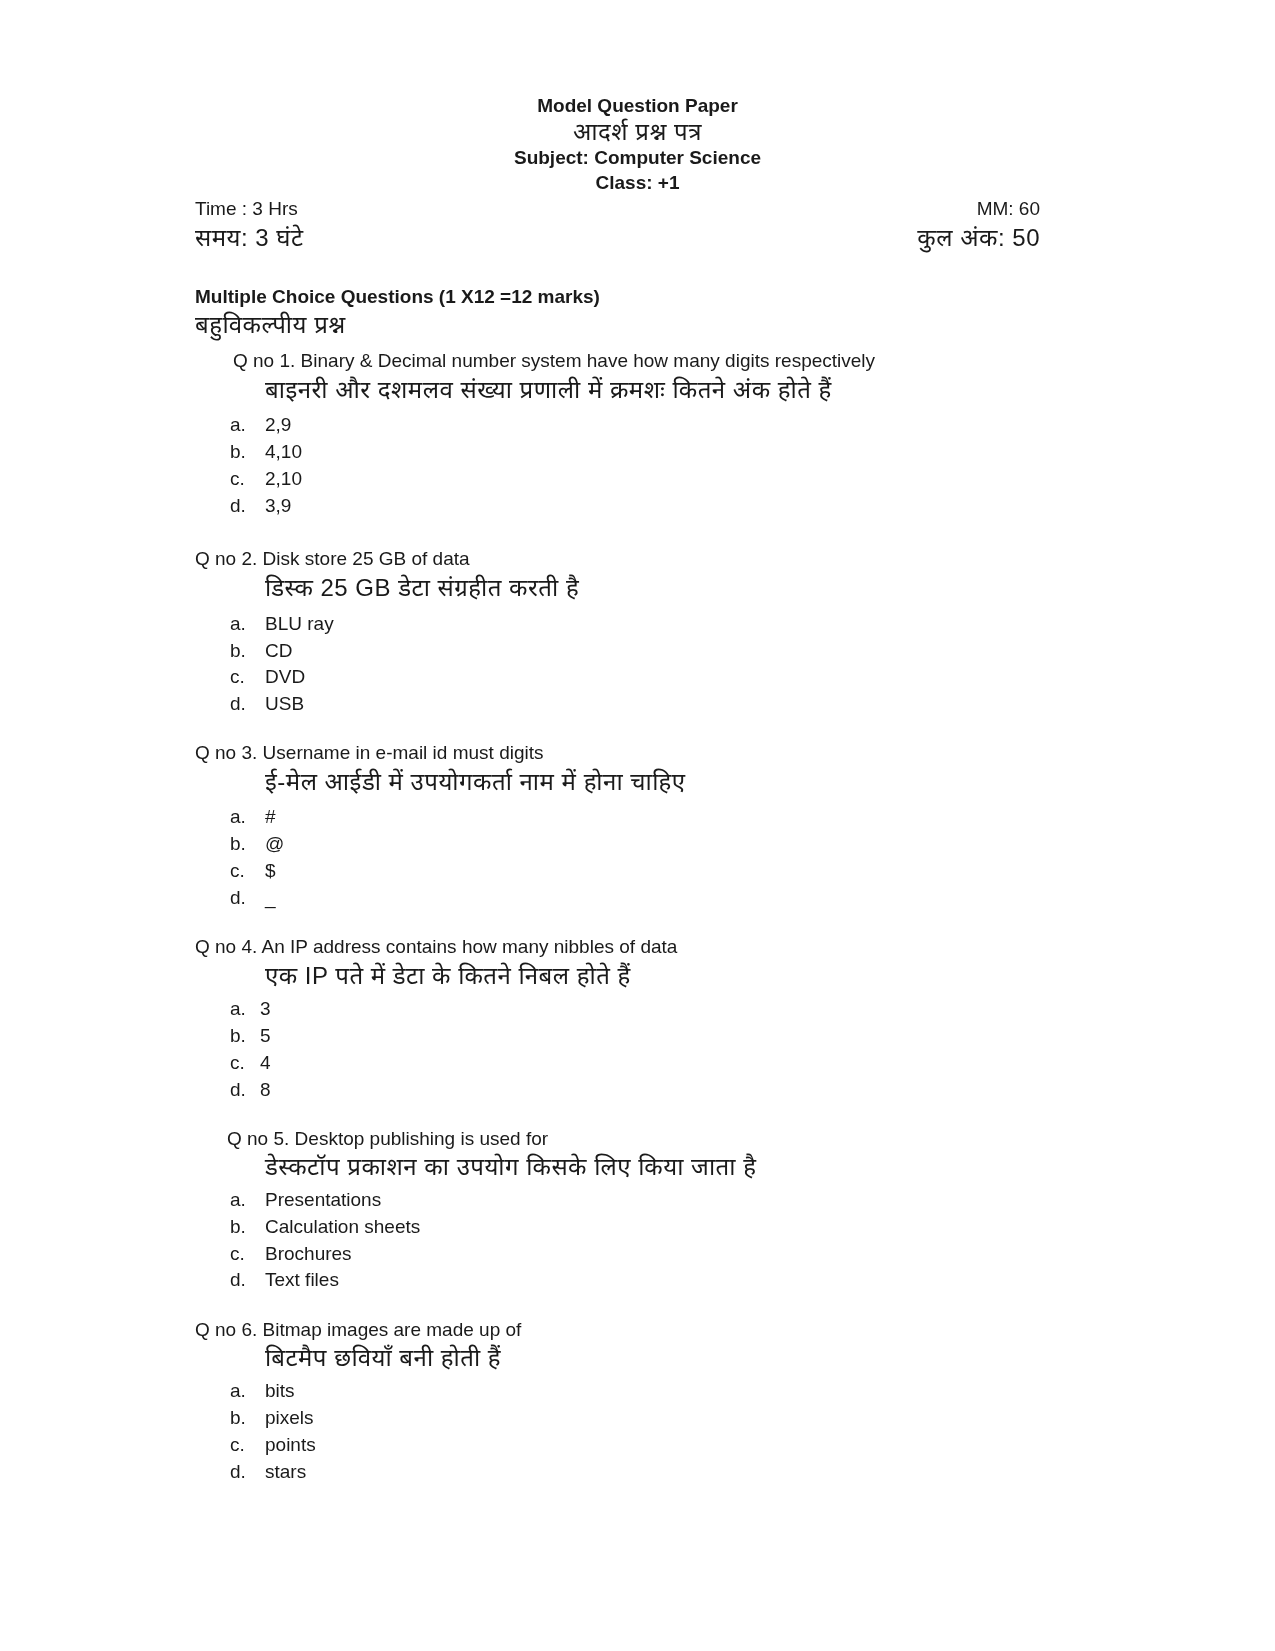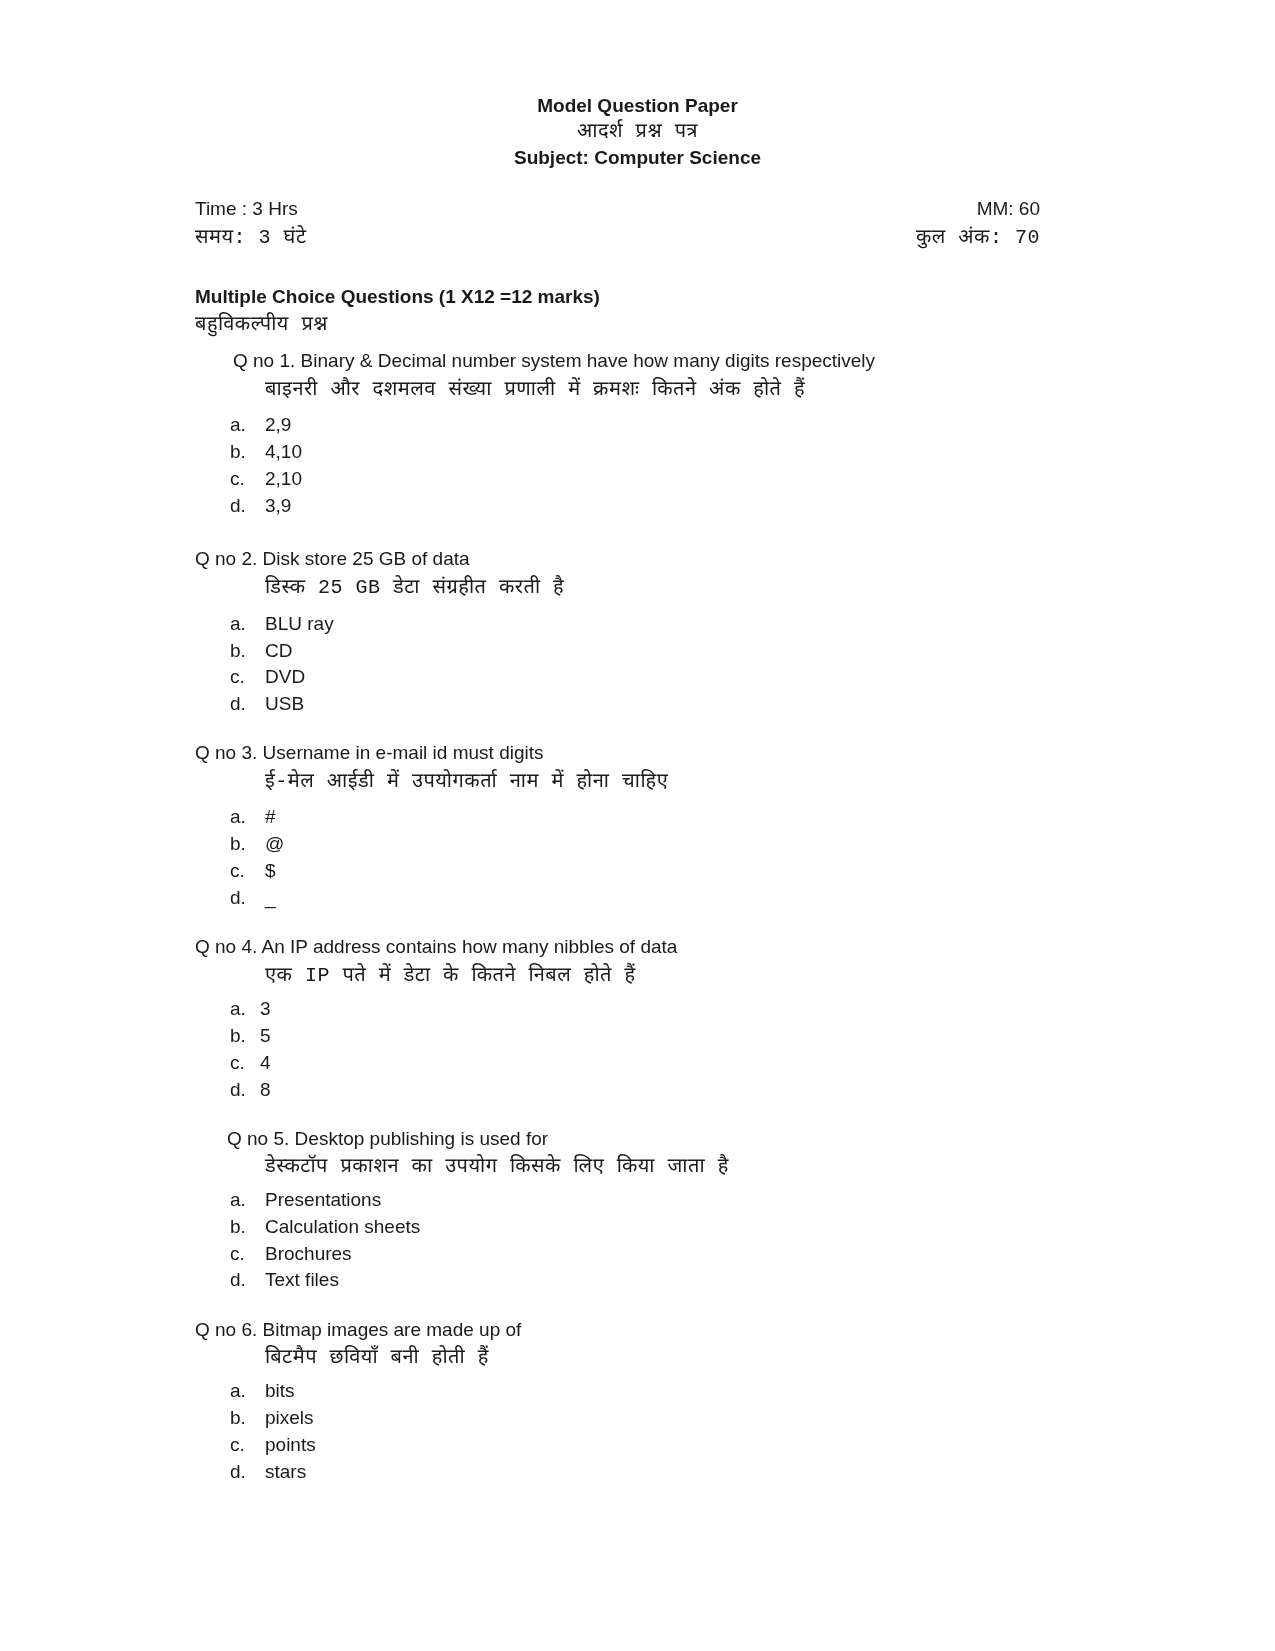--- a/index.html
+++ b/index.html
@@ -2,39 +2,40 @@
 <html><head>
 <meta charset="utf-8">
 <style>
   html, body { margin: 0; padding: 0; background: #ffffff; }
   body { width: 1275px; height: 1651px; position: relative; overflow: hidden;
          font-family: "Liberation Sans", "DejaVu Sans", sans-serif; color: #1a1a1a; }
   .page { position: absolute; left: 0; top: 0; width: 1275px; height: 1651px; background: #fff; }
   .center { position: absolute; left: 0; width: 1275px; text-align: center; }
   .bold { font-weight: bold; }
   .en { font-size: 19px; line-height: 24px; }
-  .hi { font-size: 20px; line-height: 28px; letter-spacing: 0.5px; font-family: Liberation Mono, monospace; }
+  .hi { font-size: 24px; line-height: 28px; letter-spacing: 0.5px; }
   .abs { position: absolute; white-space: nowrap; }
   .right { text-align: right; }
   .opt-label { position: absolute; left: 230px; }
   .opt-text { position: absolute; left: 265px; }
 </style>
 </head>
 <body>
 
 <div class="page">
 
   <div class="center en bold" style="top:94px;">Model Question Paper</div>
   <div class="center hi" style="top:118px;">आदर्श प्रश्न पत्र</div>
   <div class="center en bold" style="top:146px;">Subject: Computer Science</div>
+  <div class="center en bold" style="top:171px;">Class: +1</div>
 
   <div class="abs en" style="left:195px; top:197px;">Time : 3 Hrs</div>
   <div class="abs hi" style="left:195px; top:224px;">समय: 3 घंटे</div>
   <div class="abs en right" style="right:235px; top:197px;">MM: 60</div>
-  <div class="abs hi right" style="right:235px; top:224px;">कुल अंक: 70</div>
+  <div class="abs hi right" style="right:235px; top:224px;">कुल अंक: 50</div>
 
   <div class="abs en bold" style="left:195px; top:285px;">Multiple Choice Questions (1 X12 =12 marks)</div>
   <div class="abs hi" style="left:195px; top:311px;">बहुविकल्पीय प्रश्न</div>
 
   <div>
     <div class="abs en" style="left:195px; top:349px;margin-left:38px;">
       <span>Q no 1.</span>
       <span>Binary &amp; Decimal number system have how many digits respectively</span>
     </div>
     <div class="abs hi" style="left:265px; top:376px;">बाइनरी और दशमलव संख्या प्रणाली में क्रमशः कितने अंक होते हैं</div>

